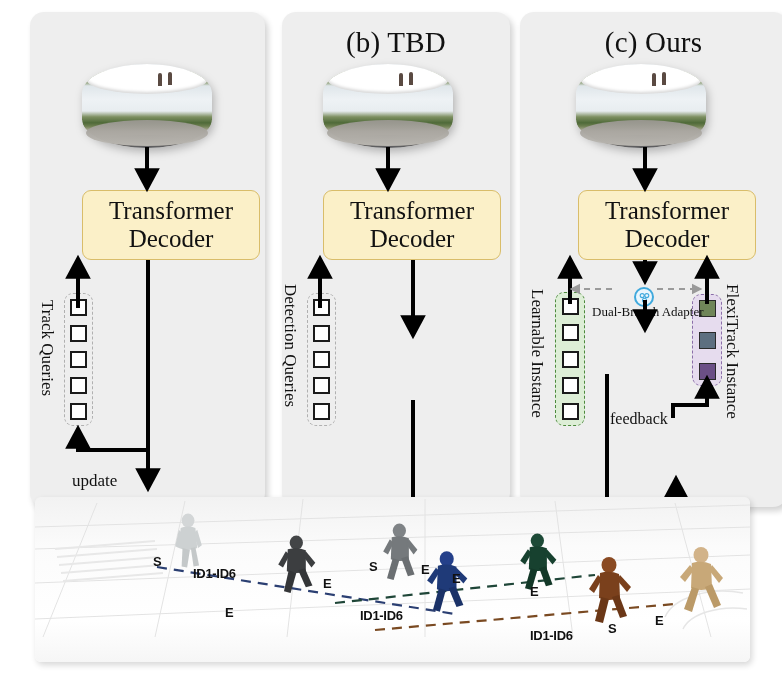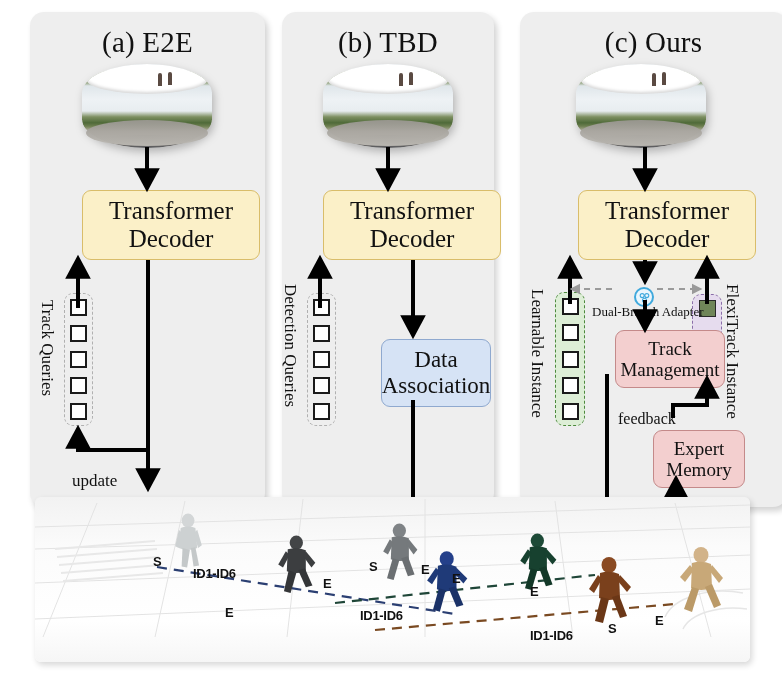--- a/index.html
+++ b/index.html
@@ -22,21 +22,21 @@
   }
 
   
   .panel {
     position: absolute;
     background: #eeeeee;
     border-radius: 14px;
     box-shadow: 3px 4px 6px rgba(0,0,0,0.18);
   }
   #panel-a { left: 30px;  top: 12px; width: 235px; height: 495px; }
-  #panel-b { left: 282px; top: 12px; width: 212px; height: 495px; }
+  #panel-b { left: 282px; top: 12px; width: 212px; height: 495px; padding-left: 16px; }
   #panel-c { left: 520px; top: 12px; width: 267px; height: 495px; }
 
   .panel-title {
     position: absolute;
     top: 14px;
     left: 0; right: 0;
     text-align: center;
     font-size: 29px;
     color: #111;
     letter-spacing: 0.2px;
@@ -236,21 +236,20 @@
     font-family: "Liberation Sans", sans-serif;
     color: #111;
   }
 </style>
 </head>
 <body>
 
 <div class="stage">
 
   <div class="panel" id="panel-a">
-    <div class="panel-title">(a) E2E</div>
 
     <div class="ring-wrap" style="left:52px; top:52px;">
       <div class="ring">
         <div class="ring-inner"></div>
         <div class="ring-road"></div>
         <div class="ring-top-ellipse"></div>
         <div class="ring-people">
           <div class="ring-person" style="left:0px; top:1px;"></div>
           <div class="ring-person" style="left:10px; top:0px;"></div>
         </div>
@@ -300,24 +299,20 @@
     <div class="stack stack-gray" style="left:25px; top:281px; width:29px; height:133px;">
       <div class="cell"></div>
       <div class="cell"></div>
       <div class="cell"></div>
       <div class="cell"></div>
       <div class="cell"></div>
     </div>
 
     <div class="vlabel" style="left:18px; top:272px;">Detection Queries</div>
 
-    <div class="node node-assoc" style="left:76px; top:327px; width:110px; height:68px;">
-      <span>Data</span>
-      <span>Association</span>
-    </div>
   </div>
 
   <div class="panel" id="panel-c">
     <div class="panel-title">(c) Ours</div>
 
     <div class="ring-wrap" style="left:56px; top:52px;">
       <div class="ring">
         <div class="ring-inner"></div>
         <div class="ring-road"></div>
         <div class="ring-top-ellipse"></div>
@@ -355,31 +350,23 @@
         <circle cx="4.2" cy="4.6" r="2.0" fill="none" stroke="#3fa9dd" stroke-width="1.1"></circle>
         <circle cx="8.8" cy="4.6" r="2.0" fill="none" stroke="#3fa9dd" stroke-width="1.1"></circle>
         <circle cx="6.5" cy="9.2" r="2.0" fill="none" stroke="#3fa9dd" stroke-width="1.1"></circle>
         <line x1="6.2" y1="4.6" x2="6.8" y2="4.6" stroke="#3fa9dd" stroke-width="1"></line>
         <line x1="5.2" y1="6.4" x2="6.0" y2="7.3" stroke="#3fa9dd" stroke-width="1"></line>
         <line x1="7.8" y1="6.4" x2="7.0" y2="7.3" stroke="#3fa9dd" stroke-width="1"></line>
       </svg>
     </div>
     <div class="hlabel tiny" style="left:72px; top:292px;">Dual-Branch Adapter</div>
 
-    <div class="node node-pink" style="left:72px; top:318px; width:110px; height:58px;">
-      <span>Track</span>
-      <span>Management</span>
-    </div>
-
-    <div class="hlabel" style="left:98px; top:398px; font-size:16px;">feedback</div>
-
-    <div class="node node-pink" style="left:110px; top:418px; width:92px; height:58px;">
-      <span>Expert</span>
-      <span>Memory</span>
-    </div>
+
+    <div class="hlabel" style="left:90px; top:398px; font-size:16px;">feedback</div>
+
   </div>
 
   <svg class="arrows">
     <defs>
       <marker id="ah" markerWidth="7" markerHeight="7" refX="4.2" refY="3.2" orient="auto">
         <path d="M0,0 L6,3.2 L0,6.4 z" fill="#000"></path>
       </marker>
       <marker id="ah-gray" markerWidth="6" markerHeight="6" refX="4" refY="3" orient="auto">
         <path d="M0,0.4 L5.2,3 L0,5.6 z" fill="#9a9a9a"></path>
       </marker>

